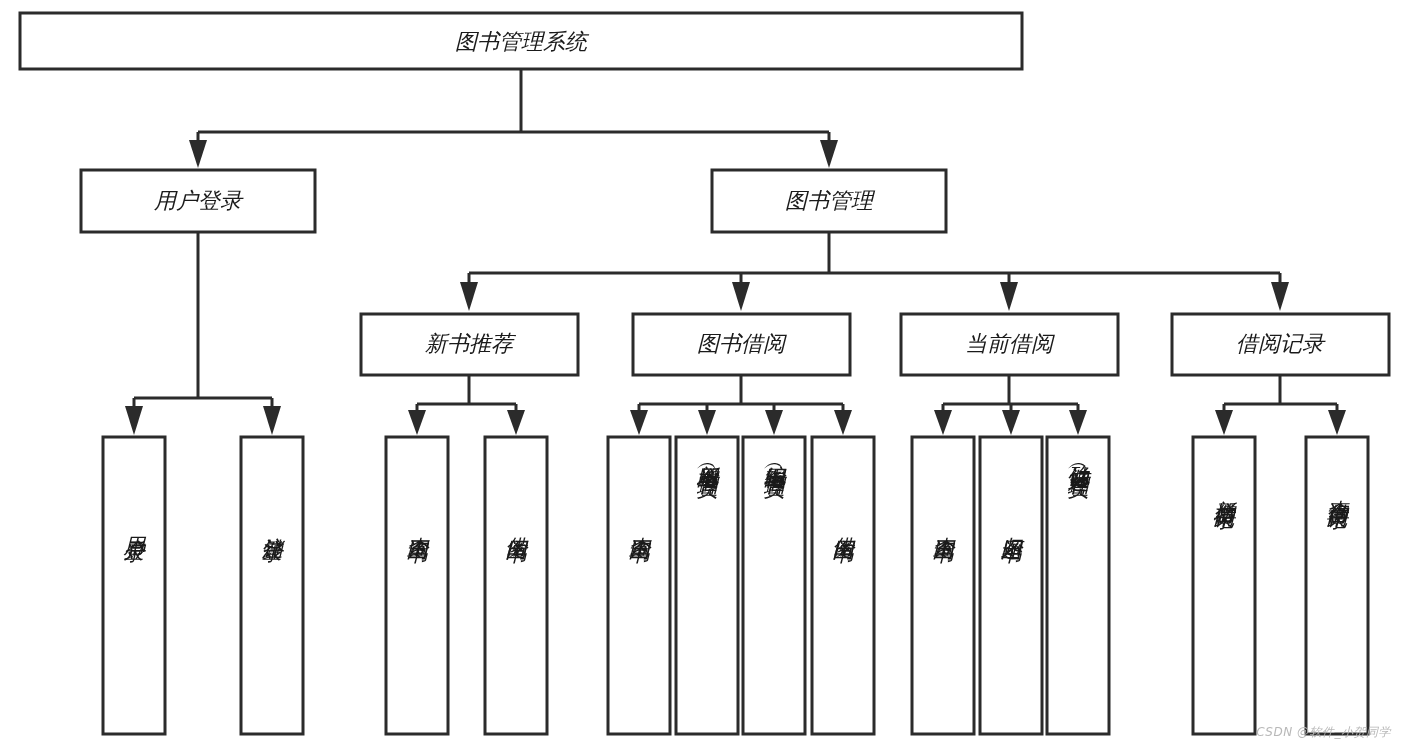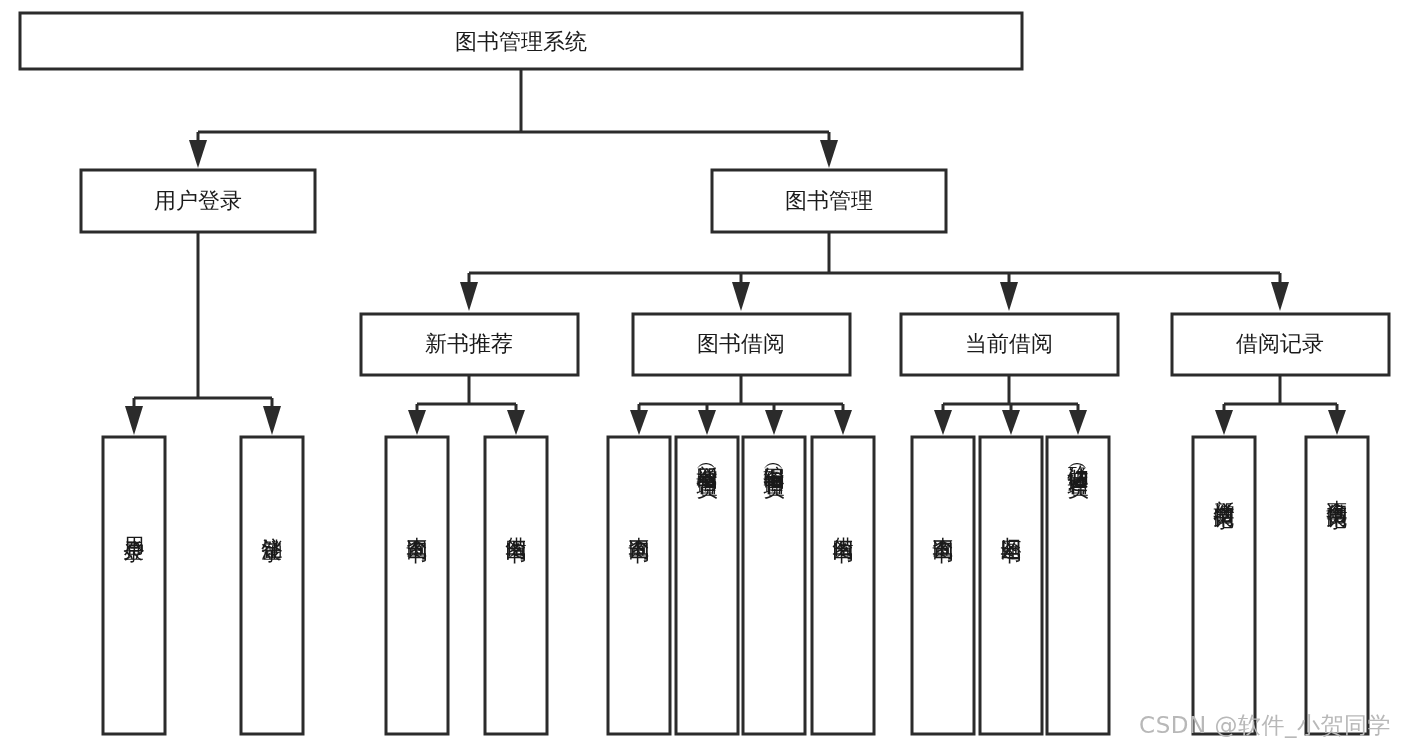--- a/index.html
+++ b/index.html
@@ -10,20 +10,21 @@
   }
   body {
     font-family: "DejaVu Sans", "Liberation Sans", sans-serif;
   }
   #diagram-root {
     position: relative;
     width: 1405px;
     height: 747px;
     background: #ffffff;
     overflow: hidden;
+    font-style: italic;
   }
   svg#tree-svg {
     position: absolute;
     left: 0;
     top: 0;
     width: 1405px;
     height: 747px;
     display: block;
   }
   .node-rect {
@@ -55,21 +56,21 @@
     writing-mode: vertical-rl;
     text-orientation: upright;
     letter-spacing: 2px;
     white-space: pre;
   }
   .watermark {
     position: absolute;
     right: 14px;
     bottom: 6px;
     font-family: "DejaVu Sans", "Liberation Sans", sans-serif;
-    font-size: 23px;
+    font-size: 12px;
     color: #b8b8b8;
     letter-spacing: 0.5px;
     user-select: none;
     pointer-events: none;
     white-space: nowrap;
   }
 </style>
 </head>
 <body>
 

